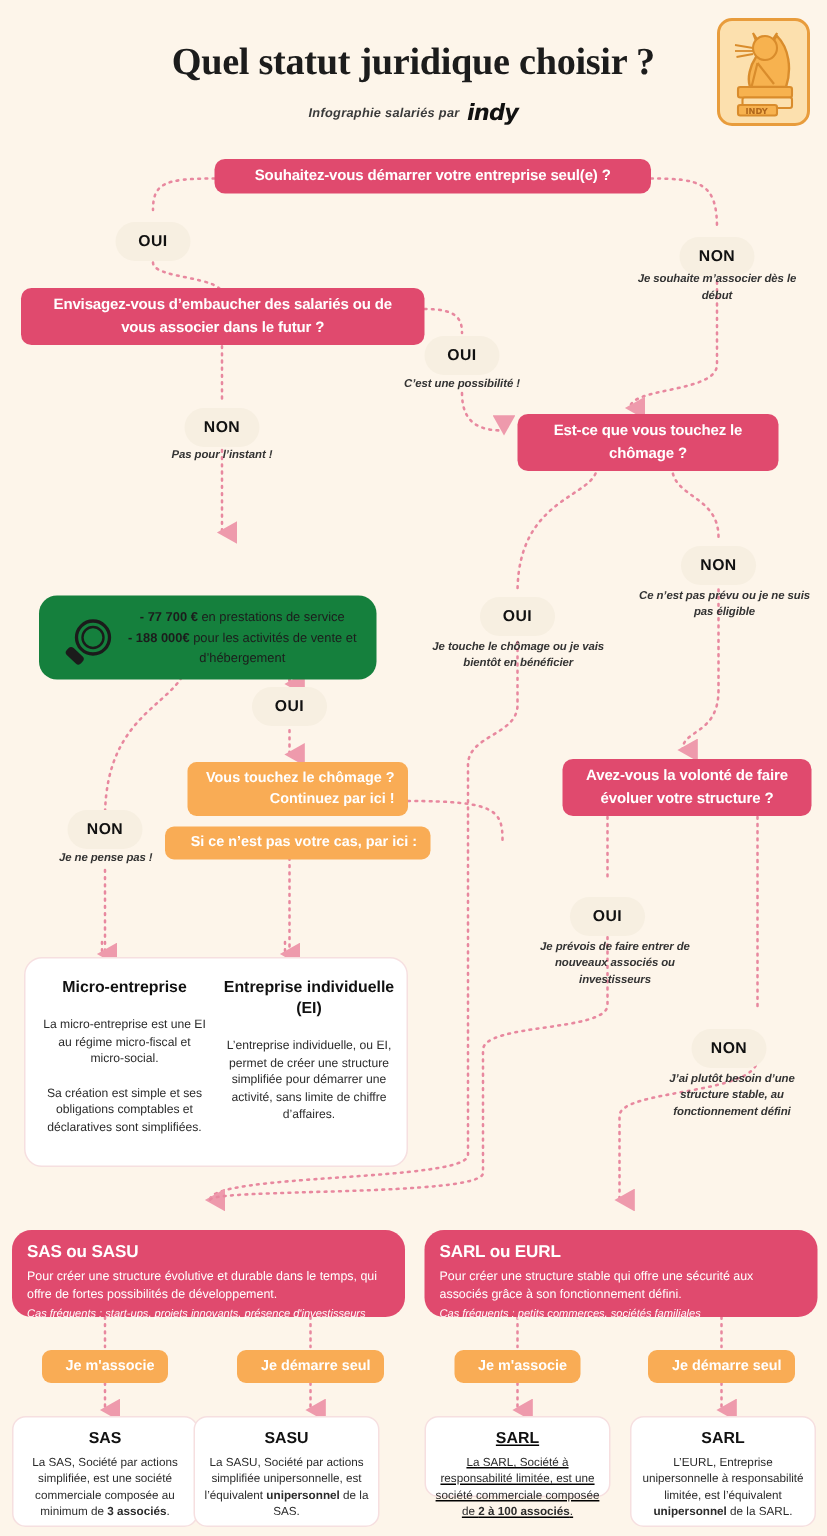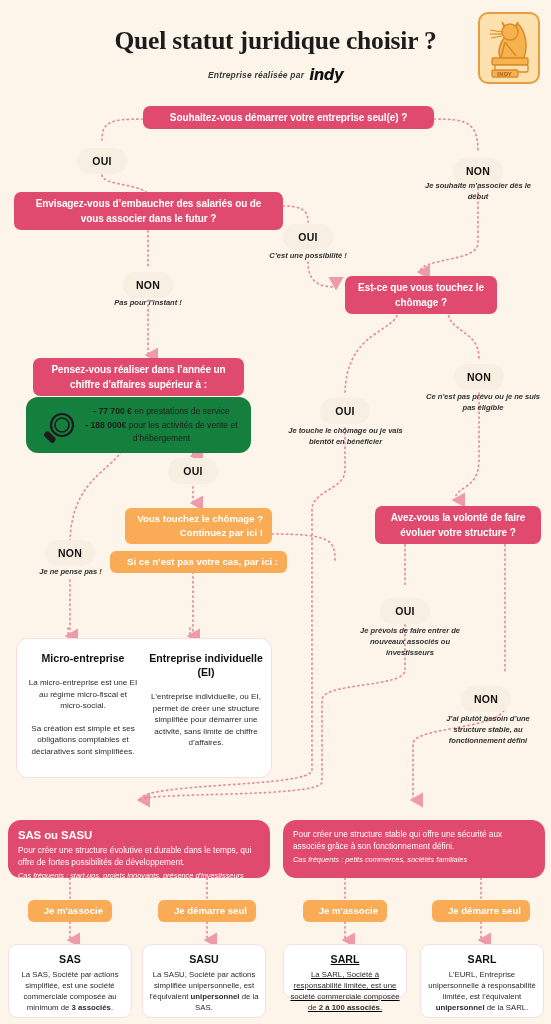--- a/index.html
+++ b/index.html
@@ -214,21 +214,21 @@
       <path d="M345,922 L345,940" marker-end="url(#ar)"></path>
       <path d="M481,922 L481,940" marker-end="url(#ar)"></path>
 
       <path d="M68,628 L68,636" marker-end="url(#ar)"></path>
       <path d="M190,628 L190,636" marker-end="url(#ar)"></path>
     </g>
   </svg>
 
   <div class="title">Quel statut juridique choisir ?</div>
   <div class="byline">
-    <span>Entreprise réalisée par</span><span class="brand">indy</span>
+    <span>Infographie salariés par</span><span class="brand">indy</span>
   </div>
 
   <svg class="logo" viewBox="0 0 62 72">
     <rect x="1" y="1" width="60" height="70" rx="9" fill="#FCE0AE" stroke="#E89C3C" stroke-width="2"></rect>
 
     <path d="M40,12 C48,20 50,34 46,46 L22,46 C20,40 22,32 26,26 Z" fill="#F7B24F" stroke="#D98C2C" stroke-width="1.6"></path>
 
     <path d="M24,10 L27,18 L37,18 L40,10 L36,16 L28,16 Z" fill="#F7B24F" stroke="#D98C2C" stroke-width="1.4"></path>
     <circle cx="32" cy="20" r="8" fill="#F7B24F" stroke="#D98C2C" stroke-width="1.4"></circle>
 
@@ -255,29 +255,28 @@
   <div class="note" style="left:418px; top:180px; width:120px;">Je souhaite m’associer dès le début</div>
 
   <div class="q two" style="left:14px; top:192px; width:269px;">Envisagez-vous d’embaucher des salariés ou de vous associer dans le futur ?</div>
 
   <div class="pill" style="left:283px; top:224px; width:50px;">OUI</div>
   <div class="note" style="left:253px; top:250px; width:110px;">C’est une possibilité !</div>
 
   <div class="pill" style="left:123px; top:272px; width:50px;">NON</div>
   <div class="note" style="left:93px; top:297px; width:110px;">Pas pour l’instant !</div>
 
-  <div class="q" style="left:345px; top:276px; width:152px;">Est-ce que vous touchez le chômage ?</div>
+  <div class="q" style="left:345px; top:276px; width:174px;">Est-ce que vous touchez le chômage ?</div>
 
   <div class="pill" style="left:320px; top:398px; width:50px;">OUI</div>
   <div class="note" style="left:288px; top:425px; width:115px;">Je touche le chômage ou je vais bientôt en bénéficier</div>
 
   <div class="pill" style="left:454px; top:364px; width:50px;">NON</div>
   <div class="note" style="left:424px; top:391px; width:118px;">Ce n’est pas prévu ou je ne suis pas éligible</div>
 
-  <div class="q two" style="left:33px; top:358px; width:211px;">Pensez-vous réaliser dans l’année un chiffre d'affaires supérieur à :</div>
 
   <div class="cream-box" style="left:26px; top:397px; width:225px; height:56px;">
     <svg class="mag" viewBox="0 0 40 40">
       <circle cx="22" cy="15" r="11" fill="none" stroke="#1b1b1b" stroke-width="2.2"></circle>
       <circle cx="22" cy="15" r="7" fill="none" stroke="#1b1b1b" stroke-width="1.6"></circle>
       <rect x="3.5" y="24" width="13" height="6.5" rx="2.5" transform="rotate(43 10 27)" fill="#1b1b1b"></rect>
     </svg>
     <div class="lines">
       <div><b>- 77 700 €</b><span> en prestations de service</span></div>
       <div><b>- 188 000€</b><span> pour les activités de vente et d’hébergement</span></div>
@@ -312,35 +311,36 @@
     </div>
   </div>
 
   <div class="banner" style="left:8px; top:820px; width:262px; height:58px;">
     <div class="bt">SAS ou SASU</div>
     <div class="bd">Pour créer une structure évolutive et durable dans le temps, qui offre de fortes possibilités de développement.</div>
     <div class="bf">Cas fréquents : start-ups, projets innovants, présence d'investisseurs</div>
   </div>
 
   <div class="banner" style="left:283px; top:820px; width:262px; height:58px;">
+    <div class="bt">SARL ou EURL</div>
     <div class="bd">Pour créer une structure stable qui offre une sécurité aux associés grâce à son fonctionnement défini.</div>
     <div class="bf">Cas fréquents : petits commerces, sociétés familiales</div>
   </div>
 
   <div class="orange" style="left:28px; top:900px; width:84px;">Je m'associe</div>
   <div class="orange" style="left:158px; top:900px; width:98px;">Je démarre seul</div>
   <div class="orange" style="left:303px; top:900px; width:84px;">Je m'associe</div>
   <div class="orange" style="left:432px; top:900px; width:98px;">Je démarre seul</div>
 
   <div class="scard" style="left:8px; top:944px; width:124px; height:74px;">
     <h4>SAS</h4>
     <p><span>La SAS, Société par actions simplifiée, est une société commerciale composée au minimum de </span><b>3 associés</b><span>.</span></p>
   </div>
 
-  <div class="scard" style="left:142px; top:944px; width:124px; height:74px;">
+  <div class="scard" style="left:129px; top:944px; width:124px; height:74px;">
     <h4>SASU</h4>
     <p><span>La SASU,  Société par actions simplifiée unipersonnelle, est l’équivalent </span><b>unipersonnel</b><span> de la SAS.</span></p>
   </div>
 
   <div class="scard" style="left:283px; top:944px; width:124px; height:54px;text-decoration:underline;">
     <h4>SARL</h4>
     <p><span>La SARL, Société à responsabilité limitée, est une société commerciale composée de </span><b>2 à 100 associés</b><span>.</span></p>
   </div>
 
   <div class="scard" style="left:420px; top:944px; width:124px; height:74px;">

